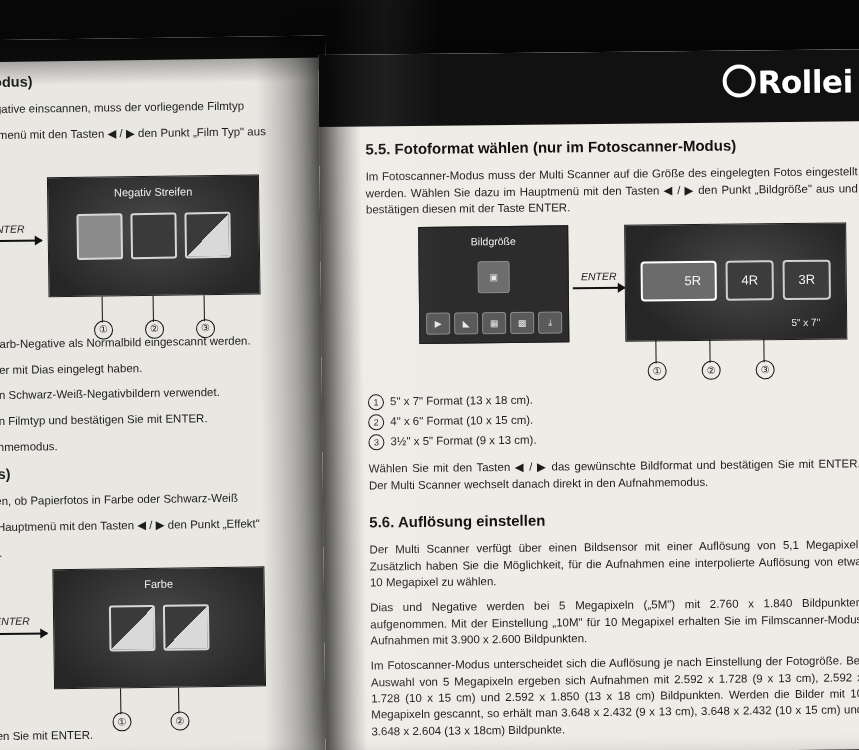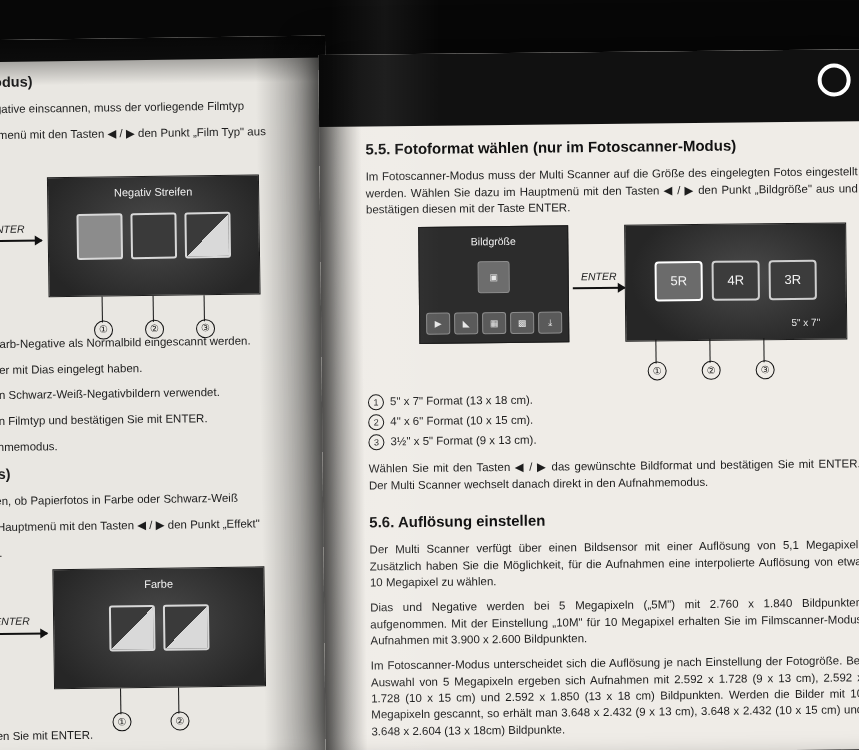--- a/index.html
+++ b/index.html
@@ -105,21 +105,21 @@
   }
   .tile.small{width:22px;height:20px;background:#5a5a5a;}
   .row2{
     position:absolute;left:50%;transform:translateX(-50%);bottom:8px;
     display:flex;gap:4px;
   }
   .size-btn{
     width:44px;height:36px;border:2px solid #cfcfcf;border-radius:4px;background:#3c3c3c;
     color:#f2f2f2;font-size:13px;display:flex;align-items:center;justify-content:center;
   }
-  .size-btn.sel{background:#6b6b6b;border-color:#fff;}
+  .size-btn.sel{background:#6b6b6b;border-color:#fff;padding-left:28px;}
   .size-row{
     position:absolute;left:50%;transform:translateX(-50%);top:36px;display:flex;gap:9px;
   }
   .size-note{
     position:absolute;right:26px;bottom:9px;color:#e6e6e6;font-size:10px;
   }
   .arrow-enter{
     position:absolute;left:206px;top:44px;width:52px;text-align:center;
   }
   .arrow-enter .lbl{font-size:10.5px;font-style:italic;color:#222;}
@@ -239,21 +239,21 @@
       </div>
 
       <p class="para">estätigen Sie mit ENTER.</p>
     </div>
     <div class="topshade"></div>
     <div class="shade"></div>
   </div>
 
   <div class="right-page">
     <div class="header-band">
-      <div class="brand"><span class="ring"></span></div>
+      <div class="brand"><span class="ring"></span><span>Rollei</span></div>
     </div>
 
     <div class="content">
       <h2 class="section">
         <span class="num">5.5.</span>
         <span>Fotoformat wählen (nur im Fotoscanner-Modus)</span>
       </h2>
       <p class="para">Im Fotoscanner-Modus muss der Multi Scanner auf die Größe des eingelegten Fotos eingestellt werden. Wählen Sie dazu im Hauptmenü mit den Tasten ◀ / ▶ den Punkt „Bildgröße" aus und bestätigen diesen mit der Taste ENTER.</p>
 
       <div class="fig">

